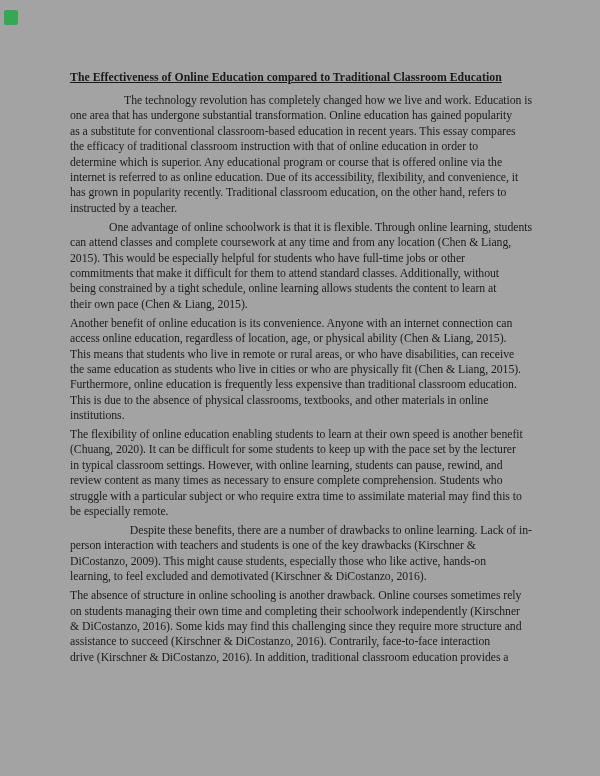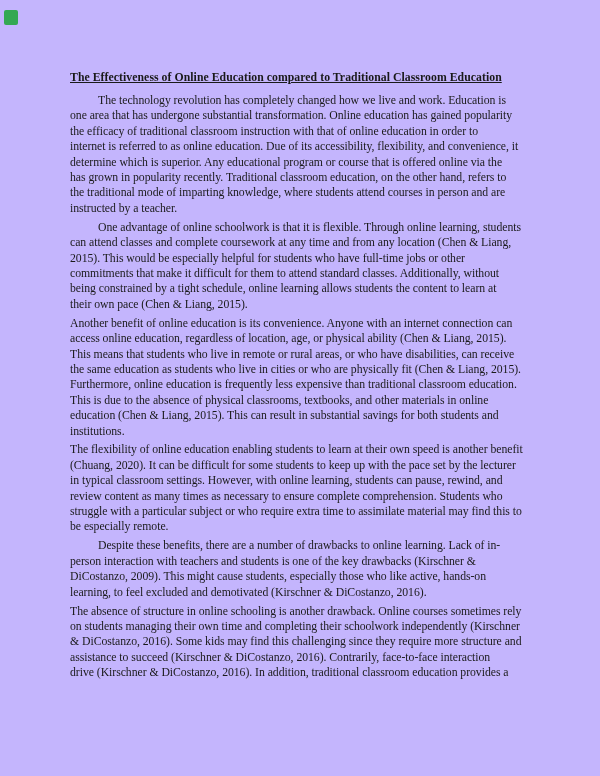--- a/index.html
+++ b/index.html
@@ -1,21 +1,21 @@
 <!DOCTYPE html>
 <html><head>
 <meta charset="utf-8">
 <style>
   * { margin: 0; padding: 0; box-sizing: border-box; }
   html, body { background: #ffffff; }
   .page {
     position: relative;
     width: 600px;
     height: 776px;
-    background: #c4b5fd;
+    background: #a3a3a3;
     overflow: hidden;
     font-family: "Liberation Serif", "DejaVu Serif", serif;
     color: #1a1a1a;
   }
   .corner-marker {
     position: absolute;
     left: 4px;
     top: 10px;
     width: 14px;
     height: 15px;
@@ -41,58 +41,58 @@
     line-height: 15.4px;
     margin-bottom: 3.5px;
     letter-spacing: -0.05px;
   }
   .tline {
     display: block;
     white-space: nowrap;
   }
   .para.indent .tline:first-child {
     padding-left: 28px;
+    text-align: right;
   }
 </style>
 </head>
 <body>
 
 <div class="page">
   <div class="corner-marker" style="background: rgb(52, 168, 83);"></div>
   <div class="content">
     <h1 class="doc-title">The Effectiveness of Online Education compared to Traditional Classroom Education</h1>
 
     <p class="para indent">
         <span class="tline">The technology revolution has completely changed how we live and work. Education is</span>
         <span class="tline">one area that has undergone substantial transformation. Online education has gained popularity</span>
+        <span class="tline">as a substitute for conventional classroom-based education in recent years. This essay compares</span>
         <span class="tline">the efficacy of traditional classroom instruction with that of online education in order to</span>
+        <span class="tline">determine which is superior. Any educational program or course that is offered online via the</span>
         <span class="tline">internet is referred to as online education. Due of its accessibility, flexibility, and convenience, it</span>
-        <span class="tline">determine which is superior. Any educational program or course that is offered online via the</span>
         <span class="tline">has grown in popularity recently. Traditional classroom education, on the other hand, refers to</span>
-        <span class="tline">the traditional mode of imparting knowledge, where students attend courses in person and are</span>
         <span class="tline">instructed by a teacher.</span>
       </p>
 
     <p class="para indent">
         <span class="tline">One advantage of online schoolwork is that it is flexible. Through online learning, students</span>
         <span class="tline">can attend classes and complete coursework at any time and from any location (Chen &amp; Liang,</span>
         <span class="tline">2015). This would be especially helpful for students who have full-time jobs or other</span>
         <span class="tline">commitments that make it difficult for them to attend standard classes. Additionally, without</span>
         <span class="tline">being constrained by a tight schedule, online learning allows students the content to learn at</span>
         <span class="tline">their own pace (Chen &amp; Liang, 2015).</span>
       </p>
 
     <p class="para">
         <span class="tline">Another benefit of online education is its convenience. Anyone with an internet connection can</span>
         <span class="tline">access online education, regardless of location, age, or physical ability (Chen &amp; Liang, 2015).</span>
         <span class="tline">This means that students who live in remote or rural areas, or who have disabilities, can receive</span>
         <span class="tline">the same education as students who live in cities or who are physically fit (Chen &amp; Liang, 2015).</span>
         <span class="tline">Furthermore, online education is frequently less expensive than traditional classroom education.</span>
         <span class="tline">This is due to the absence of physical classrooms, textbooks, and other materials in online</span>
-        <span class="tline">education (Chen &amp; Liang, 2015). This can result in substantial savings for both students and</span>
         <span class="tline">institutions.</span>
       </p>
 
     <p class="para">
         <span class="tline">The flexibility of online education enabling students to learn at their own speed is another benefit</span>
         <span class="tline">(Chuang, 2020). It can be difficult for some students to keep up with the pace set by the lecturer</span>
         <span class="tline">in typical classroom settings. However, with online learning, students can pause, rewind, and</span>
         <span class="tline">review content as many times as necessary to ensure complete comprehension. Students who</span>
         <span class="tline">struggle with a particular subject or who require extra time to assimilate material may find this to</span>
         <span class="tline">be especially remote.</span>

